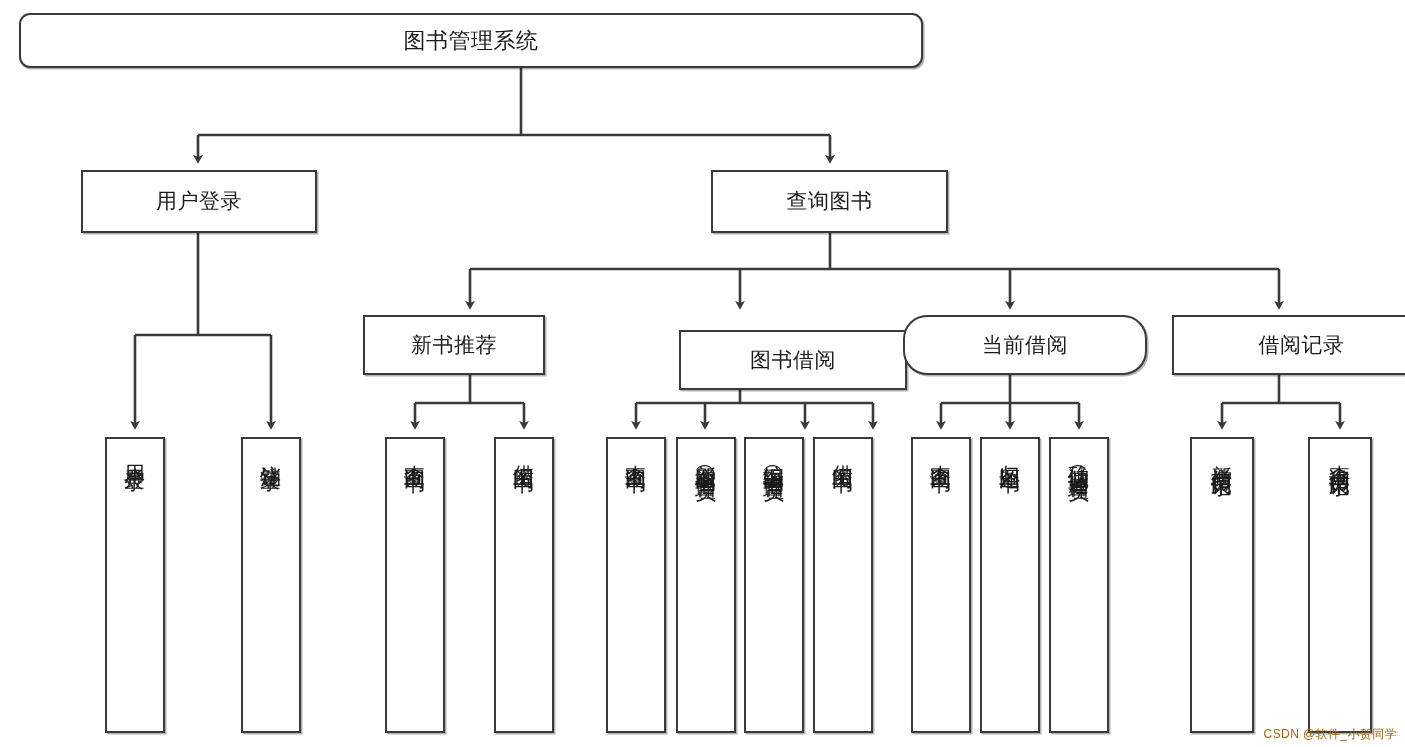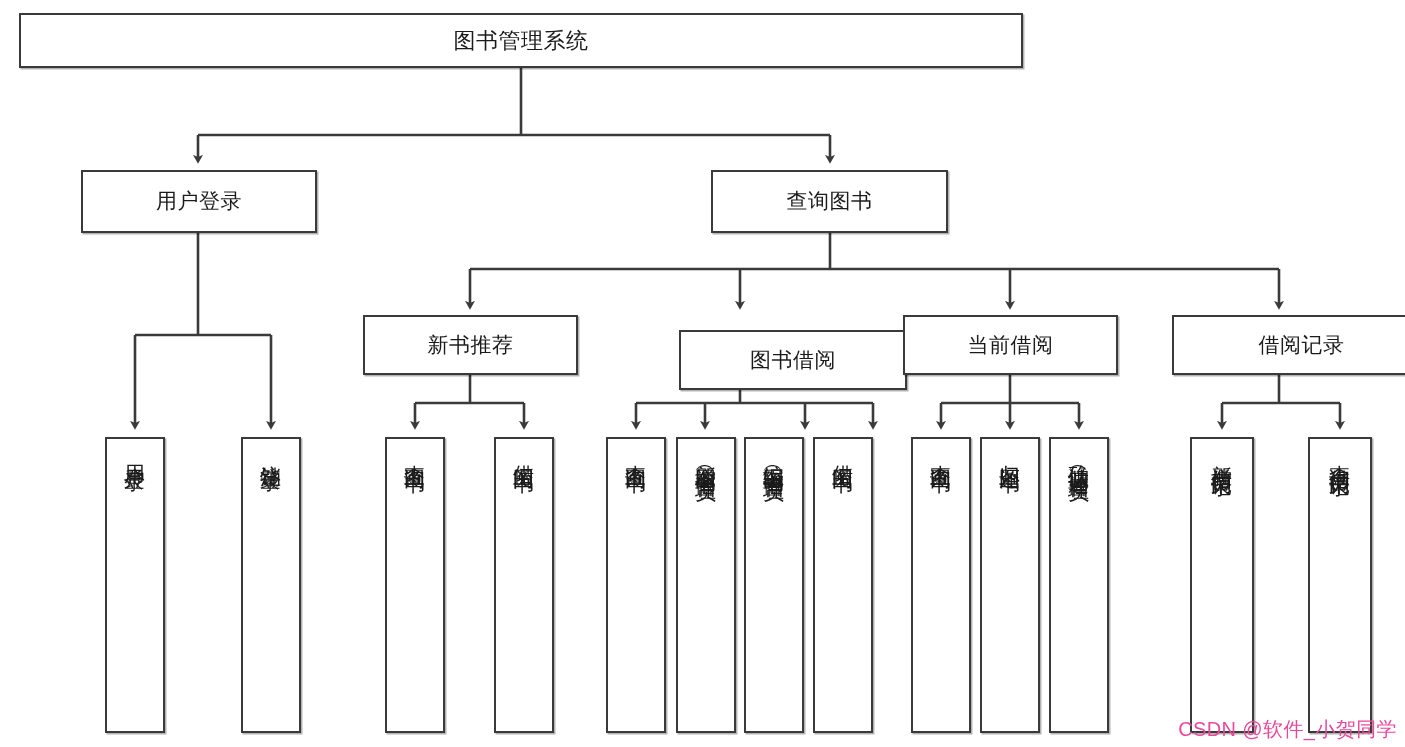--- a/index.html
+++ b/index.html
@@ -60,22 +60,22 @@
     writing-mode: vertical-rl;
     text-orientation: upright;
     font-size: 21px;
     letter-spacing: 2.5px;
     line-height: 1;
   }
   .watermark {
     position: absolute;
     right: 8px;
     bottom: 4px;
-    font-size: 20px;
-    color: #ec4899;
+    font-size: 12px;
+    color: #a16207;
     white-space: nowrap;
     letter-spacing: 0.4px;
   }
 </style>
 </head>
 <body>
 
 <div id="canvas">
 
   <svg class="wires" viewBox="0 0 1405 747">
@@ -121,38 +121,38 @@
       <path d="M1010,403 L1010,425" marker-end="url(#arrow)"></path>
       <path d="M1079,403 L1079,425" marker-end="url(#arrow)"></path>
 
       <path d="M1279,375 L1279,403"></path>
       <path d="M1222,403 L1340,403"></path>
       <path d="M1222,403 L1222,425" marker-end="url(#arrow)"></path>
       <path d="M1340,403 L1340,425" marker-end="url(#arrow)"></path>
     </g>
   </svg>
 
-  <div class="node h root" style="left:19px; top:13px; width:1004px; height:55px;">
+  <div class="node h root" style="left:19px; top:13px; width:904px; height:55px;border-radius:11px;">
     <span class="lbl">图书管理系统</span>
   </div>
 
   <div class="node h" style="left:81px; top:170px; width:236px; height:63px;">
     <span class="lbl">用户登录</span>
   </div>
   <div class="node h" style="left:711px; top:170px; width:237px; height:63px;">
     <span class="lbl">查询图书</span>
   </div>
 
-  <div class="node h" style="left:363px; top:315px; width:215px; height:60px;">
+  <div class="node h" style="left:363px; top:315px; width:182px; height:60px;">
     <span class="lbl">新书推荐</span>
   </div>
   <div class="node h" style="left:633px; top:330px; width:228px; height:60px;margin-left:46px;">
     <span class="lbl">图书借阅</span>
   </div>
-  <div class="node h" style="left:903px; top:315px; width:215px; height:60px;">
+  <div class="node h" style="left:903px; top:315px; width:244px; height:60px;border-radius:24px;">
     <span class="lbl">当前借阅</span>
   </div>
   <div class="node h" style="left:1172px; top:315px; width:259px; height:60px;">
     <span class="lbl">借阅记录</span>
   </div>
 
   <div class="node v" style="left:105px; top:437px; width:60px; height:296px;">
     <span class="lbl">用户登录</span>
   </div>
   <div class="node v" style="left:241px; top:437px; width:60px; height:296px;">

